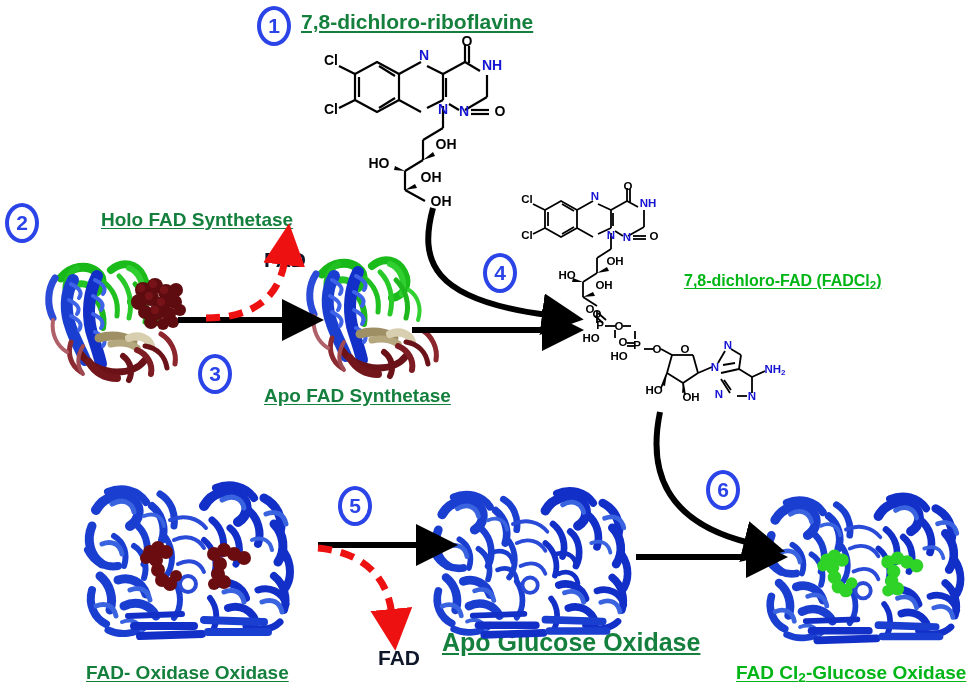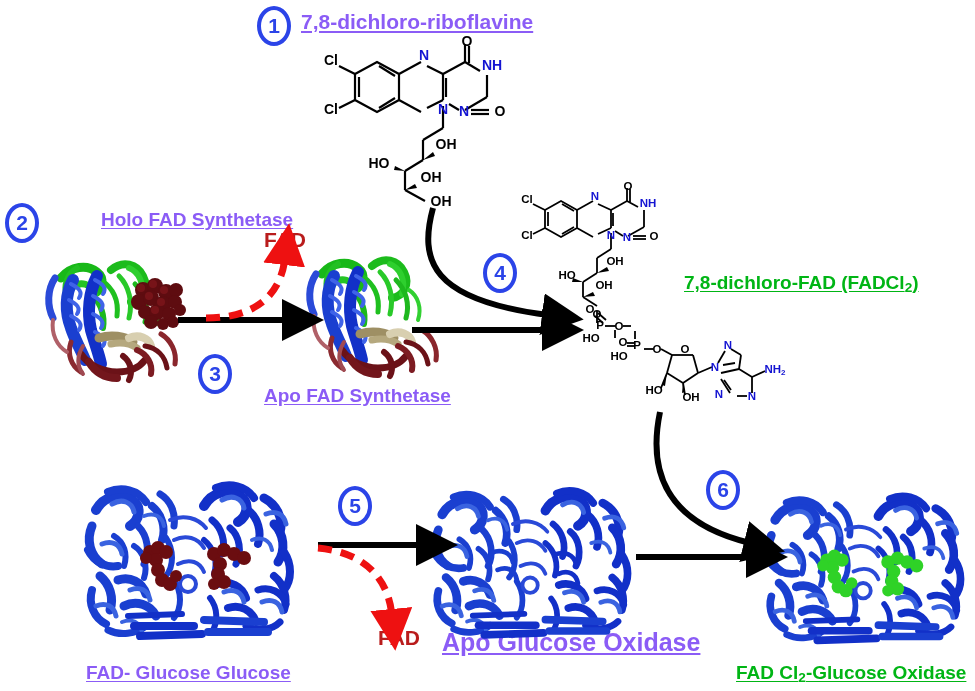--- a/index.html
+++ b/index.html
@@ -1,22 +1,22 @@
 <!DOCTYPE html>
 <html><head>
 <meta charset="utf-8">
 <style>
   html,body{margin:0;padding:0;background:#fff;}
   body{width:975px;height:691px;position:relative;overflow:hidden;
        font-family:"Liberation Sans",sans-serif;background:#fff;}
   .abs{position:absolute;}
-  .lbl{font-weight:bold;color:#8b5cf6;white-space:nowrap;}
+  .lbl{font-weight:bold;color:#15803d;white-space:nowrap;}
   .ul{text-decoration:underline;text-underline-offset:2px;}
   .green{color:#00b515;}
-  .red{color:#b91c1c;}
+  .red{color:#0f172a;margin-top:20px;}
   .num-circle{
       position:absolute;width:34px;height:40px;border:4px solid #2b44e8;
       border-radius:50%;display:flex;align-items:center;justify-content:center;
       font-weight:bold;font-size:21px;color:#2b44e8;box-sizing:border-box;
       background:transparent;}
   .chem{position:absolute;}
   .sub{font-size:.72em;vertical-align:-0.25em;}
   svg{display:block;overflow:visible;}
   .bond{stroke:#000;fill:none;}
   .atom{font-family:"Liberation Sans",sans-serif;font-weight:bold;fill:#000;}
@@ -47,25 +47,25 @@
 <div class="abs lbl ul" style="left:301px;top:10px;font-size:21px;">7,8-dichloro-riboflavine</div>
 
 <div class="abs lbl ul" style="left:57px;top:209px;font-size:19px;margin-left:44px;">Holo FAD Synthetase</div>
 
 <div class="abs lbl ul" style="left:264px;top:385px;font-size:19px;">Apo FAD Synthetase</div>
 
 <div class="abs lbl red" style="left:264px;top:228px;font-size:21px;">FAD</div>
 
 <div class="abs lbl red" style="left:378px;top:626px;font-size:21px;">FAD</div>
 
-<div class="abs lbl ul green" style="left:684px;top:272px;font-size:19px;">
+<div class="abs lbl ul green" style="left:684px;top:272px;font-size:16px;">
   <span>7,8-dichloro-FAD (FADCl</span><span class="sub">2</span><span>)</span>
 </div>
 
-<div class="abs lbl ul" style="left:86px;top:662px;font-size:19px;">FAD- Glucose Glucose</div>
+<div class="abs lbl ul" style="left:86px;top:662px;font-size:19px;">FAD- Oxidase Oxidase</div>
 
 <div class="abs lbl ul" style="left:442px;top:628px;font-size:25px;">Apo Glucose Oxidase</div>
 
 <div class="abs lbl ul green" style="left:736px;top:662px;font-size:19px;">
   <span>FAD Cl</span><span class="sub">2</span><span>-Glucose Oxidase</span>
 </div>
 
 <div class="chem" style="left:315px;top:38px;">
 <svg width="230" height="170" viewBox="0 0 230 170">
   <g class="bond" stroke-width="2.2">

